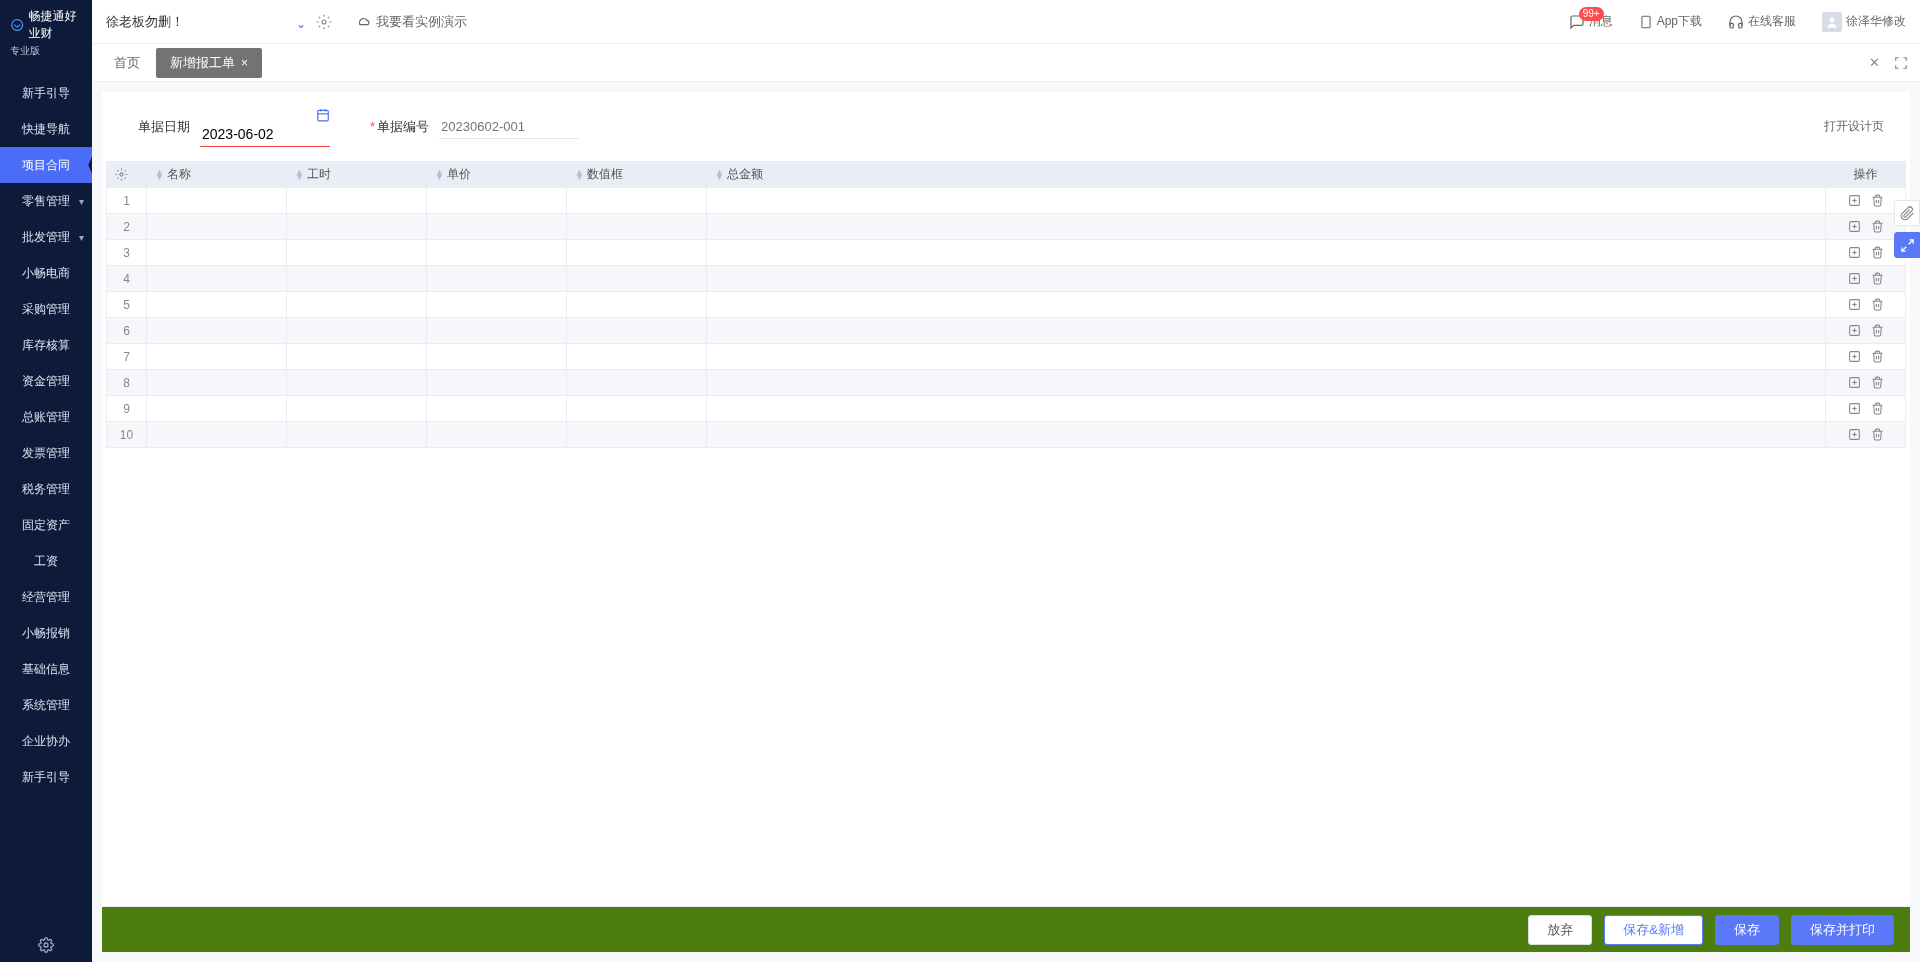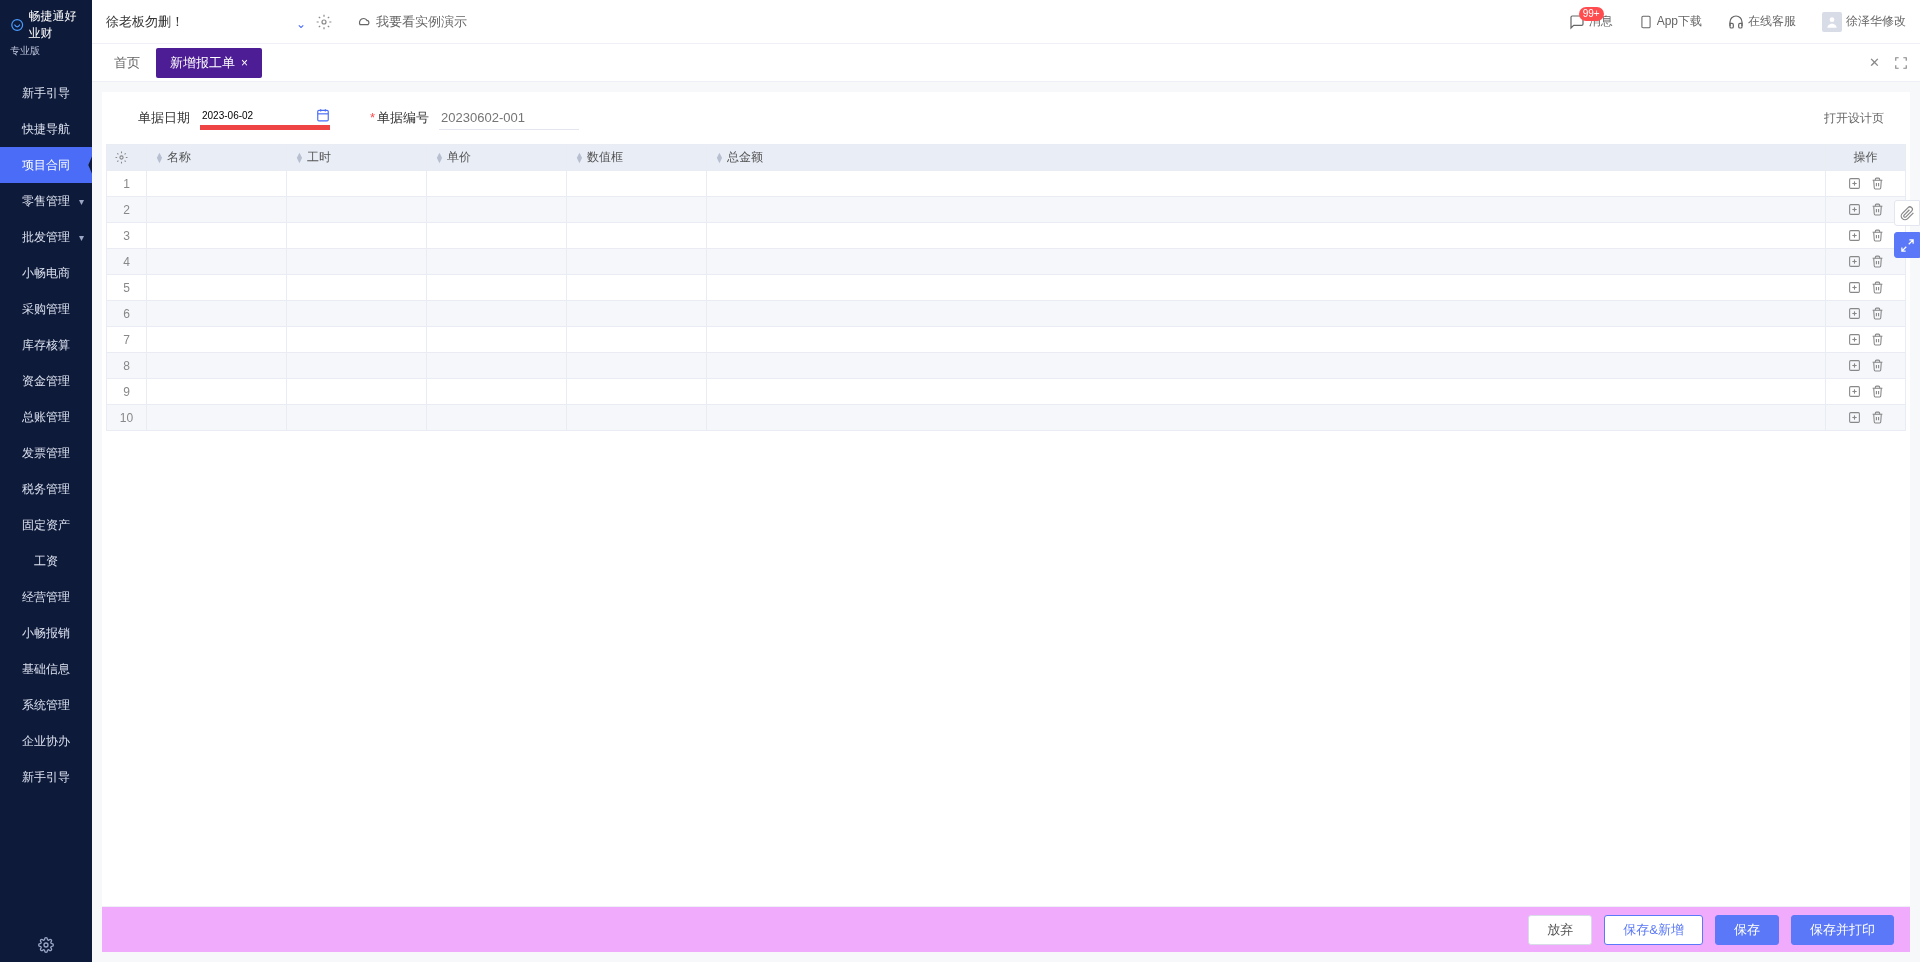--- a/index.html
+++ b/index.html
@@ -29,33 +29,33 @@
 .gear { color: #888; cursor: pointer; }
 .demo-link { display: flex; align-items: center; gap: 4px; color: #666; cursor: pointer; margin-left: 14px; }
 .top-spacer { flex: 1; }
 .top-action { display: flex; align-items: center; gap: 4px; color: #666; cursor: pointer; margin-left: 16px; position: relative; font-size: 12px; }
 .badge { position: absolute; top: -6px; left: 10px; background: #ff4d4f; color: #fff; font-size: 10px; border-radius: 8px; padding: 0 4px; line-height: 14px; }
 .avatar { width: 20px; height: 20px; background: #d8dce6; border-radius: 2px; display: flex; align-items: center; justify-content: center; color: #fff; }
 
 
 .tabs-bar { height: 38px; display: flex; align-items: center; border-bottom: 1px solid #eef0f5; padding-left: 8px; position: relative; }
 .tab { height: 30px; display: flex; align-items: center; padding: 0 14px; font-size: 13px; color: #666; cursor: pointer; border-radius: 2px; margin-right: 2px; }
-.tab.active { background: #4c1d95; color: #fff; }
+.tab.active { background: #737373; color: #fff; }
 .tab .close { margin-left: 6px; font-size: 12px; }
 .tabs-right { margin-left: auto; display: flex; align-items: center; gap: 14px; padding-right: 12px; color: #888; }
 .tabs-right span { cursor: pointer; }
 
 
 .content { flex: 1; background: #f7f8fa; padding: 10px; display: flex; flex-direction: column; position: relative; }
 .panel { background: #fff; flex: 1; display: flex; flex-direction: column; }
 .form-row { display: flex; align-items: center; padding: 14px 20px 14px 36px; gap: 40px; justify-content: space-between; }
 .field { display: flex; align-items: center; gap: 10px; }
 .field-label { font-size: 13px; color: #333; }
 .field-label .req { color: #ff4d4f; margin-right: 2px; }
-.date-input { border: none; border-bottom: 5px solid #ef4444; padding: 4px 24px 4px 2px; font-size: 10px; width: 130px; position: relative; }
+.date-input { border: none; border-bottom: 1px solid #ef4444; padding: 4px 24px 4px 2px; font-size: 14px; width: 130px; position: relative; margin-top: 16px; }
 .date-wrap { position: relative; }
 .cal-icon { position: absolute; right: 0; top: 2px; color: #4a6cf7; }
 .code-input { border: none; border-bottom: 1px solid #e3e6ee; padding: 4px 2px; font-size: 13px; width: 140px; color: #bbb; background: transparent; }
 .design-link { margin-left: auto; color: #666; font-size: 12px; cursor: pointer; margin-right: 6px; }
 
 
 .table-wrap { flex: 1; padding: 0 4px; overflow: auto; }
 table { width: 100%; border-collapse: collapse; table-layout: fixed; }
 th, td { border: 1px solid #e9ecf3; height: 26px; font-size: 12px; padding: 0 8px; text-align: left; }
 thead th { background: #e9edf6; color: #555; font-weight: normal; position: relative; }
@@ -66,21 +66,21 @@
 .col-name { width: 140px; }
 .col-hours { width: 140px; }
 .col-price { width: 140px; }
 .col-num { width: 140px; }
 .col-total {  }
 .col-ops { width: 80px; text-align: center; }
 .op-icons { display: flex; justify-content: center; gap: 10px; color: #888; }
 .op-icons span { cursor: pointer; }
 
 
-.footer { height: 46px; background: #f0abfc; border-top: 1px solid #eef0f5; display: flex; align-items: center; justify-content: flex-end; gap: 12px; padding: 8px 16px; }
+.footer { height: 46px; background: #4d7c0f; border-top: 1px solid #eef0f5; display: flex; align-items: center; justify-content: flex-end; gap: 12px; padding: 8px 16px; }
 .btn { height: 30px; padding: 0 18px; border-radius: 3px; border: 1px solid #d8dce6; background: #fff; color: #555; cursor: pointer; font-size: 13px; }
 .btn.outline-primary { border-color: #5a78f7; color: #5a78f7; }
 .btn.primary { background: #5a78f7; border-color: #5a78f7; color: #fff; }
 
 
 .float-right { position: fixed; right: 0; top: 200px; display: flex; flex-direction: column; gap: 6px; }
 .float-btn { width: 26px; height: 26px; background: #fff; border: 1px solid #e3e6ee; display: flex; align-items: center; justify-content: center; color: #888; cursor: pointer; border-radius: 3px 0 0 3px; }
 .float-btn.primary { background: #5a78f7; border-color: #5a78f7; color: #fff; }
 
 svg { display: block; }

